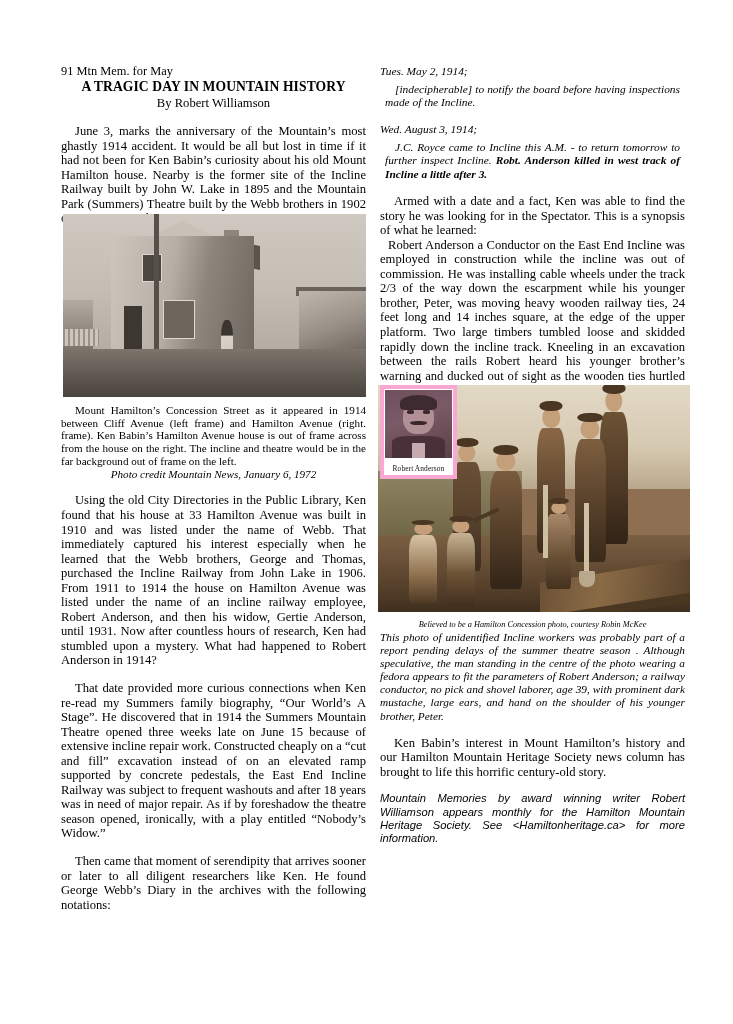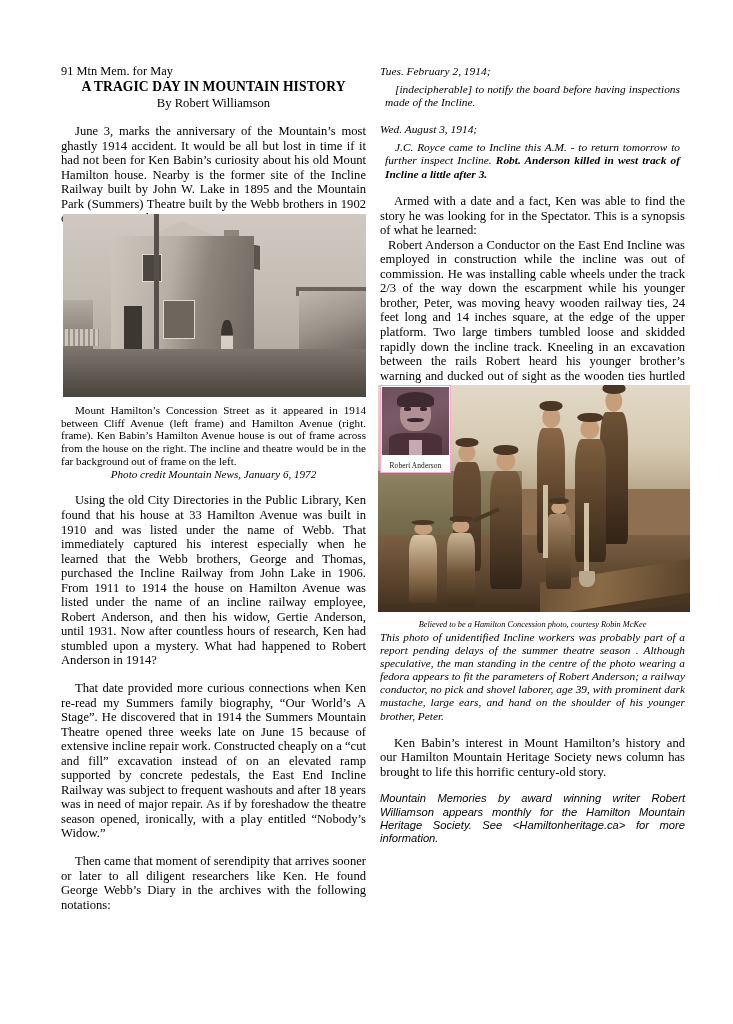--- a/index.html
+++ b/index.html
@@ -312,21 +312,21 @@
   }
 
   
   .inset {
     position: absolute;
     left: 2px;
     top: 0px;
     width: 69px;
     height: 86px;
     background: #ffffff;
-    border: 1px solid #f9a8d4;
+    border: 4px solid #f9a8d4;
   }
   .inset-photo {
     position: absolute;
     left: 1px; top: 1px;
     width: 67px; height: 68px;
     background: linear-gradient(160deg,#6f4f5c 0%,#7a5a66 40%,#5c4049 100%);
     overflow: hidden;
   }
   .ip-face {
     position: absolute;
@@ -418,21 +418,21 @@
     <p class="cap">Mount Hamilton’s Concession Street as it appeared in 1914 between Cliff Avenue (left frame) and Hamilton Avenue (right. frame). Ken Babin’s  Hamilton Avenue house is out of frame across  from the house on the right. The incline and theatre would be in the far background  out of  frame on the left.</p>
     <p class="cap-credit">Photo credit Mountain News, January 6, 1972</p>
 
     <p class="body gap">Using the old City Directories in the Public Library, Ken found that his house at 33 Hamilton Avenue was built in 1910 and was listed under the name of Webb. That immediately captured his interest especially when he learned that the Webb brothers, George and Thomas, purchased the Incline Railway from John Lake in 1906. From 1911 to 1914 the house on Hamilton Avenue was listed under the name of an incline railway employee, Robert Anderson, and then his widow, Gertie Anderson, until 1931. Now after countless hours of research, Ken had stumbled upon a  mystery. What had happened to Robert Anderson in 1914?</p>
     <p class="body gap">That date provided more curious connections when Ken re-read my  Summers family  biography, “Our World’s A Stage”.  He  discovered  that  in  1914  the  Summers Mountain Theatre opened three weeks late on June 15 because of extensive incline repair work. Constructed cheaply on a “cut and fill” excavation instead of on an elevated ramp supported by concrete pedestals, the East End Incline Railway was subject to frequent washouts and after 18 years was in need of major repair.  As if by foreshadow the theatre season opened, ironically, with a play entitled “Nobody’s Widow.”</p>
     <p class="body gap">Then came that moment of serendipity that arrives sooner or later to all diligent researchers like Ken. He found George Webb’s Diary in the archives with the following notations:</p>
   </div>
 
   <div class="col col-right">
 
-    <p class="diary-head">Tues. February 2, 1914;</p>
+    <p class="diary-head">Tues. May 2, 1914;</p>
     <p class="diary-body">[indecipherable] to notify the board before having inspections made of the Incline.</p>
 
     <p class="diary-head" style="margin-top:12px;">Wed. August 3, 1914;</p>
     <p class="diary-body"><span>J.C. Royce came to Incline this A.M. -  to return tomorrow to further inspect Incline. </span><b>Robt. Anderson killed in west track of Incline a little after 3.</b></p>
 
     <p class="body gap">Armed with a date and a fact, Ken was able to find the story he was looking for in the Spectator. This is a synopsis of what he learned:</p>
     <p class="body tight">Robert Anderson a Conductor on the East End Incline was employed in construction while the incline was out of commission. He was installing cable wheels under the track 2/3 of the way down the escarpment while his younger brother, Peter, was moving heavy wooden railway  ties, 24 feet long and 14 inches square, at the edge of the upper platform.  Two large timbers tumbled loose and skidded  rapidly down the incline  track. Kneeling in an  excavation between the rails Robert heard his younger brother’s warning  and ducked out of sight as the wooden ties hurtled toward him. Thinking the danger had passed he raised his head and was struck by the second tie, which decapitated him.</p>
   </div>
 
   <div class="photo2">

